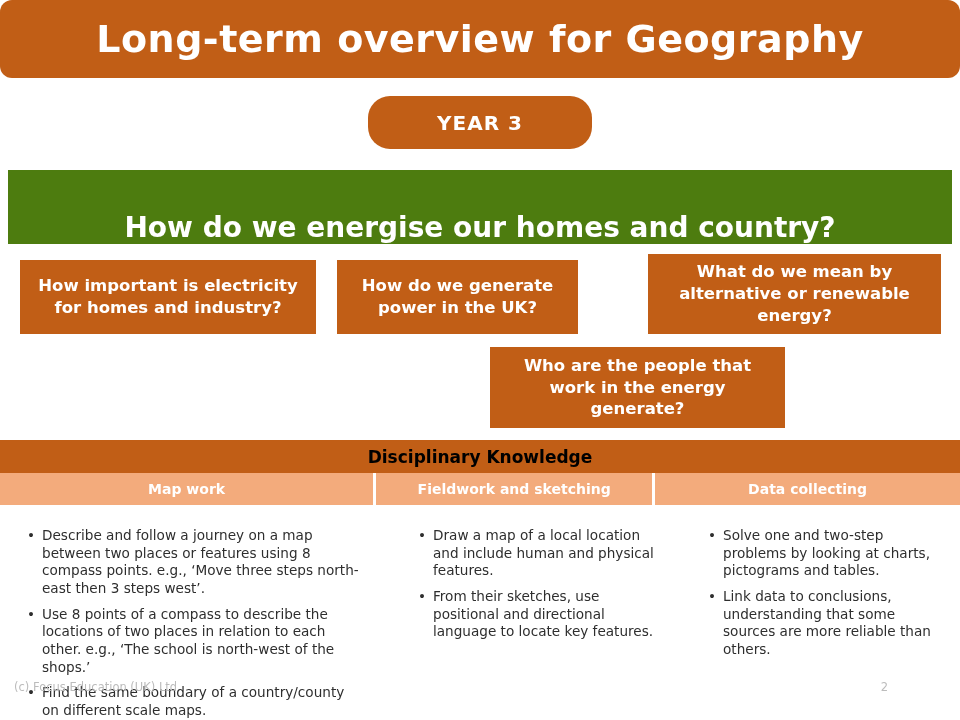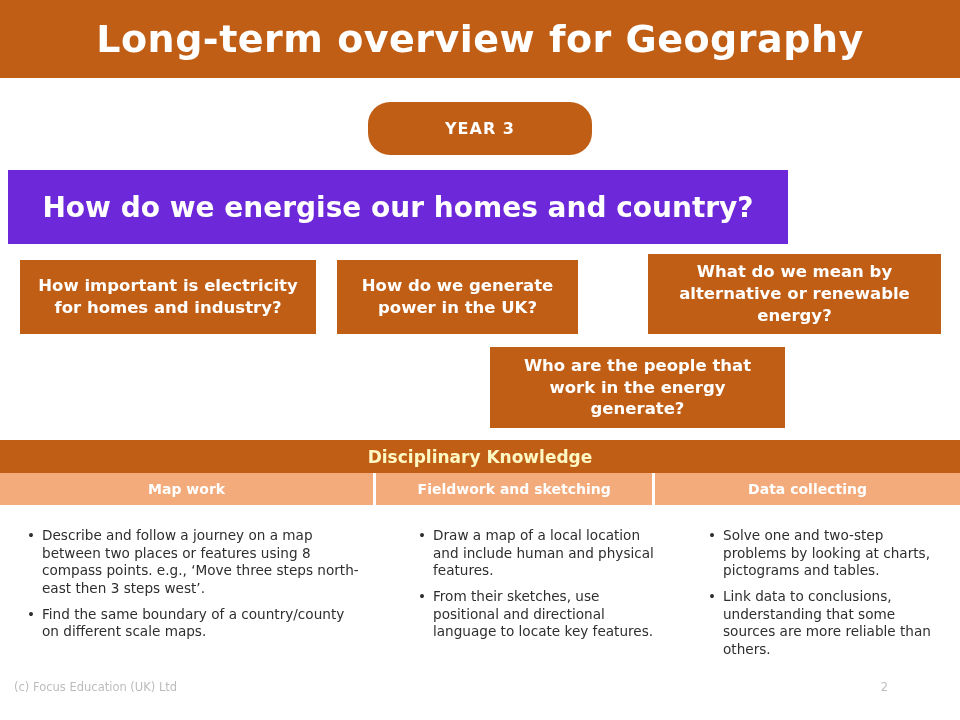--- a/index.html
+++ b/index.html
@@ -10,48 +10,48 @@
     background: #ffffff;
     font-family: "DejaVu Sans", "Liberation Sans", sans-serif;
     overflow: hidden;
   }
 
   
   .title-bar {
     position: absolute;
     top: 0; left: 0; width: 960px; height: 78px;
     background: #C15E16;
-    display: flex; align-items: center; justify-content: center;
+    display: flex; align-items: center; justify-content: center; border-radius: 12px;
   }
   .title-bar h1 {
     margin: 0;
     color: #ffffff;
     font-size: 38px;
     font-weight: bold;
     letter-spacing: 0.5px;
   }
 
   
   .year-badge {
     position: absolute;
-    top: 102px; left: 368px; width: 224px; height: 53px;
+    top: 96px; left: 368px; width: 224px; height: 53px;
     background: #C15E16;
     color: #ffffff;
-    font-size: 16px; font-weight: bold; letter-spacing: 1px;
+    font-size: 20px; font-weight: bold; letter-spacing: 1px;
     display: flex; align-items: center; justify-content: center; border-radius: 22px;
   }
 
   
   .main-question {
     position: absolute;
-    top: 170px; left: 8px; width: 780px; height: 74px;
-    background: #6d28d9;
+    top: 170px; left: 8px; width: 944px; height: 74px;
+    background: #4d7c0f;
     color: #ffffff;
     font-size: 28px; font-weight: bold;
-    display: flex; align-items: center; justify-content: center;
+    display: flex; align-items: flex-end; justify-content: center;
     text-align: center;
   }
 
   
   .q-box {
     position: absolute;
     background: #C15E16;
     color: #ffffff;
     font-size: 16.5px; font-weight: bold; line-height: 1.32;
     display: flex; align-items: center; justify-content: center;
@@ -63,21 +63,21 @@
   .q2 { top: 260px; left: 337px; width: 241px; height: 74px; }
   .q3 { top: 254px; left: 648px; width: 293px; height: 80px; }
   .q4 { top: 351px; left: 155px; width: 300px; height: 74px; }
   .q5 { top: 347px; left: 490px; width: 295px; height: 81px; }
 
   
   .disc-title {
     position: absolute;
     top: 440px; left: 0; width: 960px; height: 33px;
     background: #C15E16;
-    color: #fef9c3; font-size: 17px; font-weight: bold;
+    color: #000000; font-size: 17px; font-weight: bold;
     display: flex; align-items: center; justify-content: center;
   }
   .disc-headers {
     position: absolute;
     top: 473px; left: 0; width: 960px; height: 32px;
     display: flex;
   }
   .disc-headers .cell {
     background: #F3AB7C;
     color: #ffffff; font-size: 14px; font-weight: bold;
@@ -158,20 +158,21 @@
     <div class="gap"></div>
     <div class="cell hc2">Fieldwork and sketching</div>
     <div class="gap"></div>
     <div class="cell hc3">Data collecting</div>
   </div>
 
   <div class="disc-body">
     <div class="disc-col bc1">
       <ul>
         <li>Describe and follow a journey on a map between two places or features using 8 compass points. e.g., ‘Move three steps north-east then 3 steps west’.</li>
+        <li>Use 8 points of a compass to describe the locations of two places in relation to each other. e.g., ‘The school is north-west of the shops.’</li>
         <li>Find the same boundary of a country/county on different scale maps.</li>
       </ul>
     </div>
     <div class="disc-col bc2">
       <ul>
         <li>Draw a map of a local location and include human and physical features.</li>
         <li>From their sketches, use positional and directional language to locate key features.</li>
       </ul>
     </div>
     <div class="disc-col bc3">

